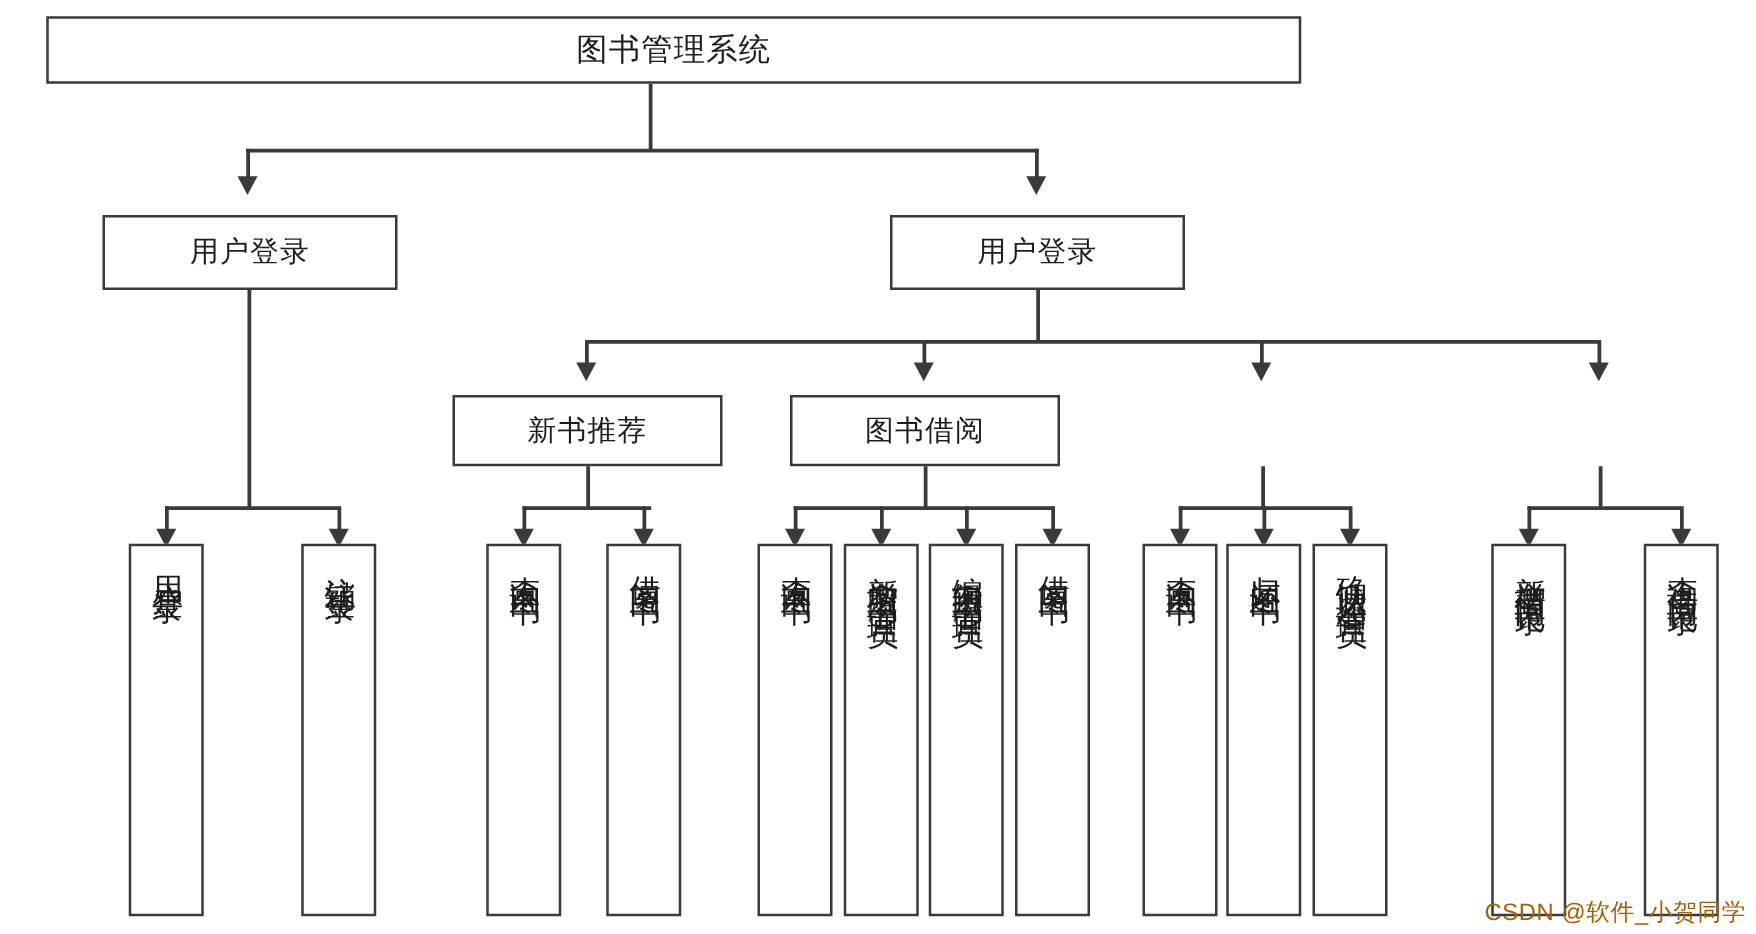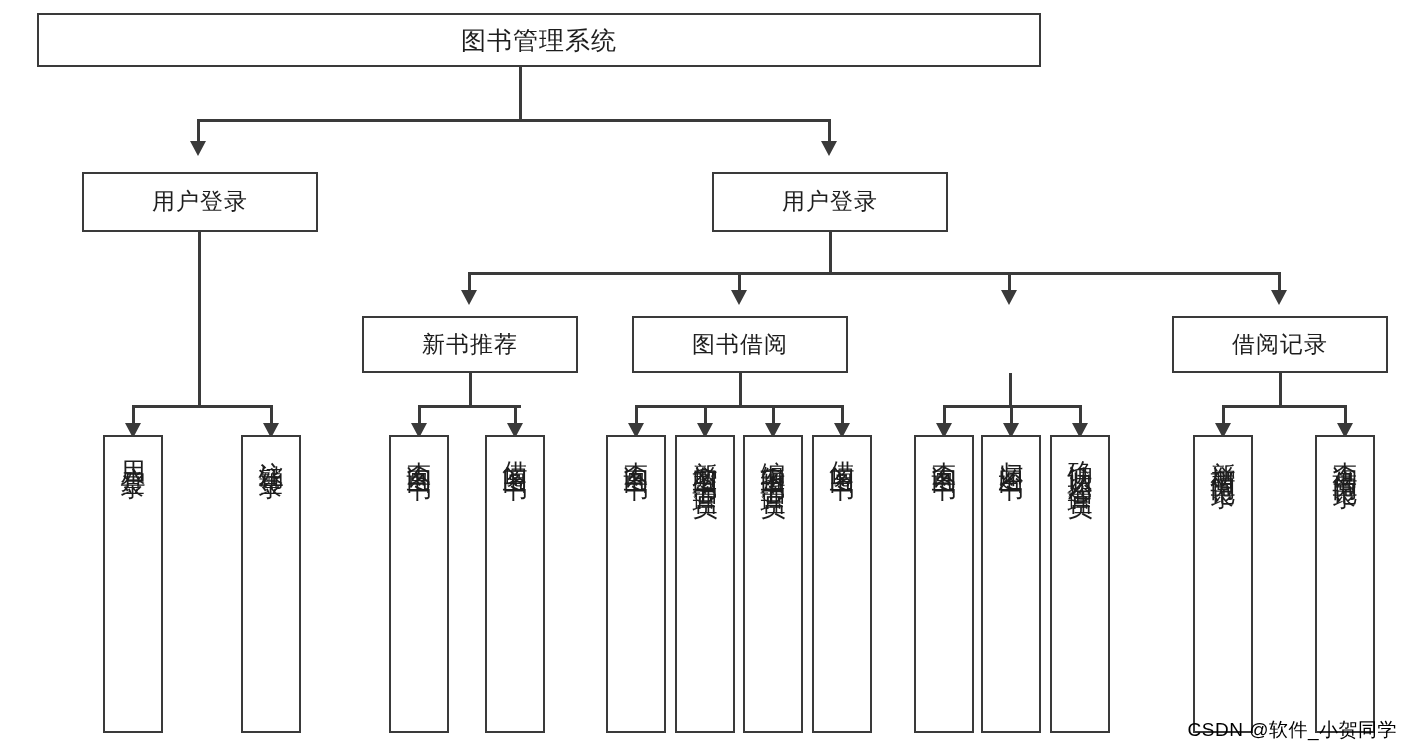--- a/index.html
+++ b/index.html
@@ -60,21 +60,21 @@
     border-left:8.5px solid transparent;
     border-right:8.5px solid transparent;
     border-top:15px solid #3a3a3a;
   }
 
   
   #watermark{
     position:absolute;
     right:8px;bottom:4px;
     font-size:19px;
-    color:#000000;
+    color:#a16207;
     letter-spacing:0.5px;
     white-space:nowrap;
     user-select:none;
   }
 </style>
 </head>
 <body>
 
 <div id="stage">
 
@@ -115,23 +115,20 @@
   <div class="arrow" style="left:1001px;top:290px;"></div>
   <div class="ln v" style="left:1278px;top:272px;height:22px;"></div>
   <div class="arrow" style="left:1271px;top:290px;"></div>
 
   <div class="node lvl2" style="left:632px;top:316px;width:216px;height:57px;">
     <span>图书借阅</span>
   </div>
   <div class="node lvl2" style="left:362px;top:316px;width:216px;height:57px;">
     <span>新书推荐</span>
   </div>
-  <div class="node lvl2" style="left:1172px;top:316px;width:216px;height:57px;">
-    <span>借阅记录</span>
-  </div>
 
   <div class="ln v" style="left:469px;top:373px;height:33px;"></div>
   <div class="ln h" style="left:418px;top:405px;width:103px;"></div>
   <div class="ln v" style="left:418px;top:405px;height:24px;"></div>
   <div class="arrow" style="left:411px;top:423px;"></div>
   <div class="ln v" style="left:514px;top:405px;height:24px;"></div>
   <div class="arrow" style="left:507px;top:423px;"></div>
 
   <div class="ln v" style="left:739px;top:373px;height:33px;"></div>
   <div class="ln h" style="left:635px;top:405px;width:208px;"></div>

